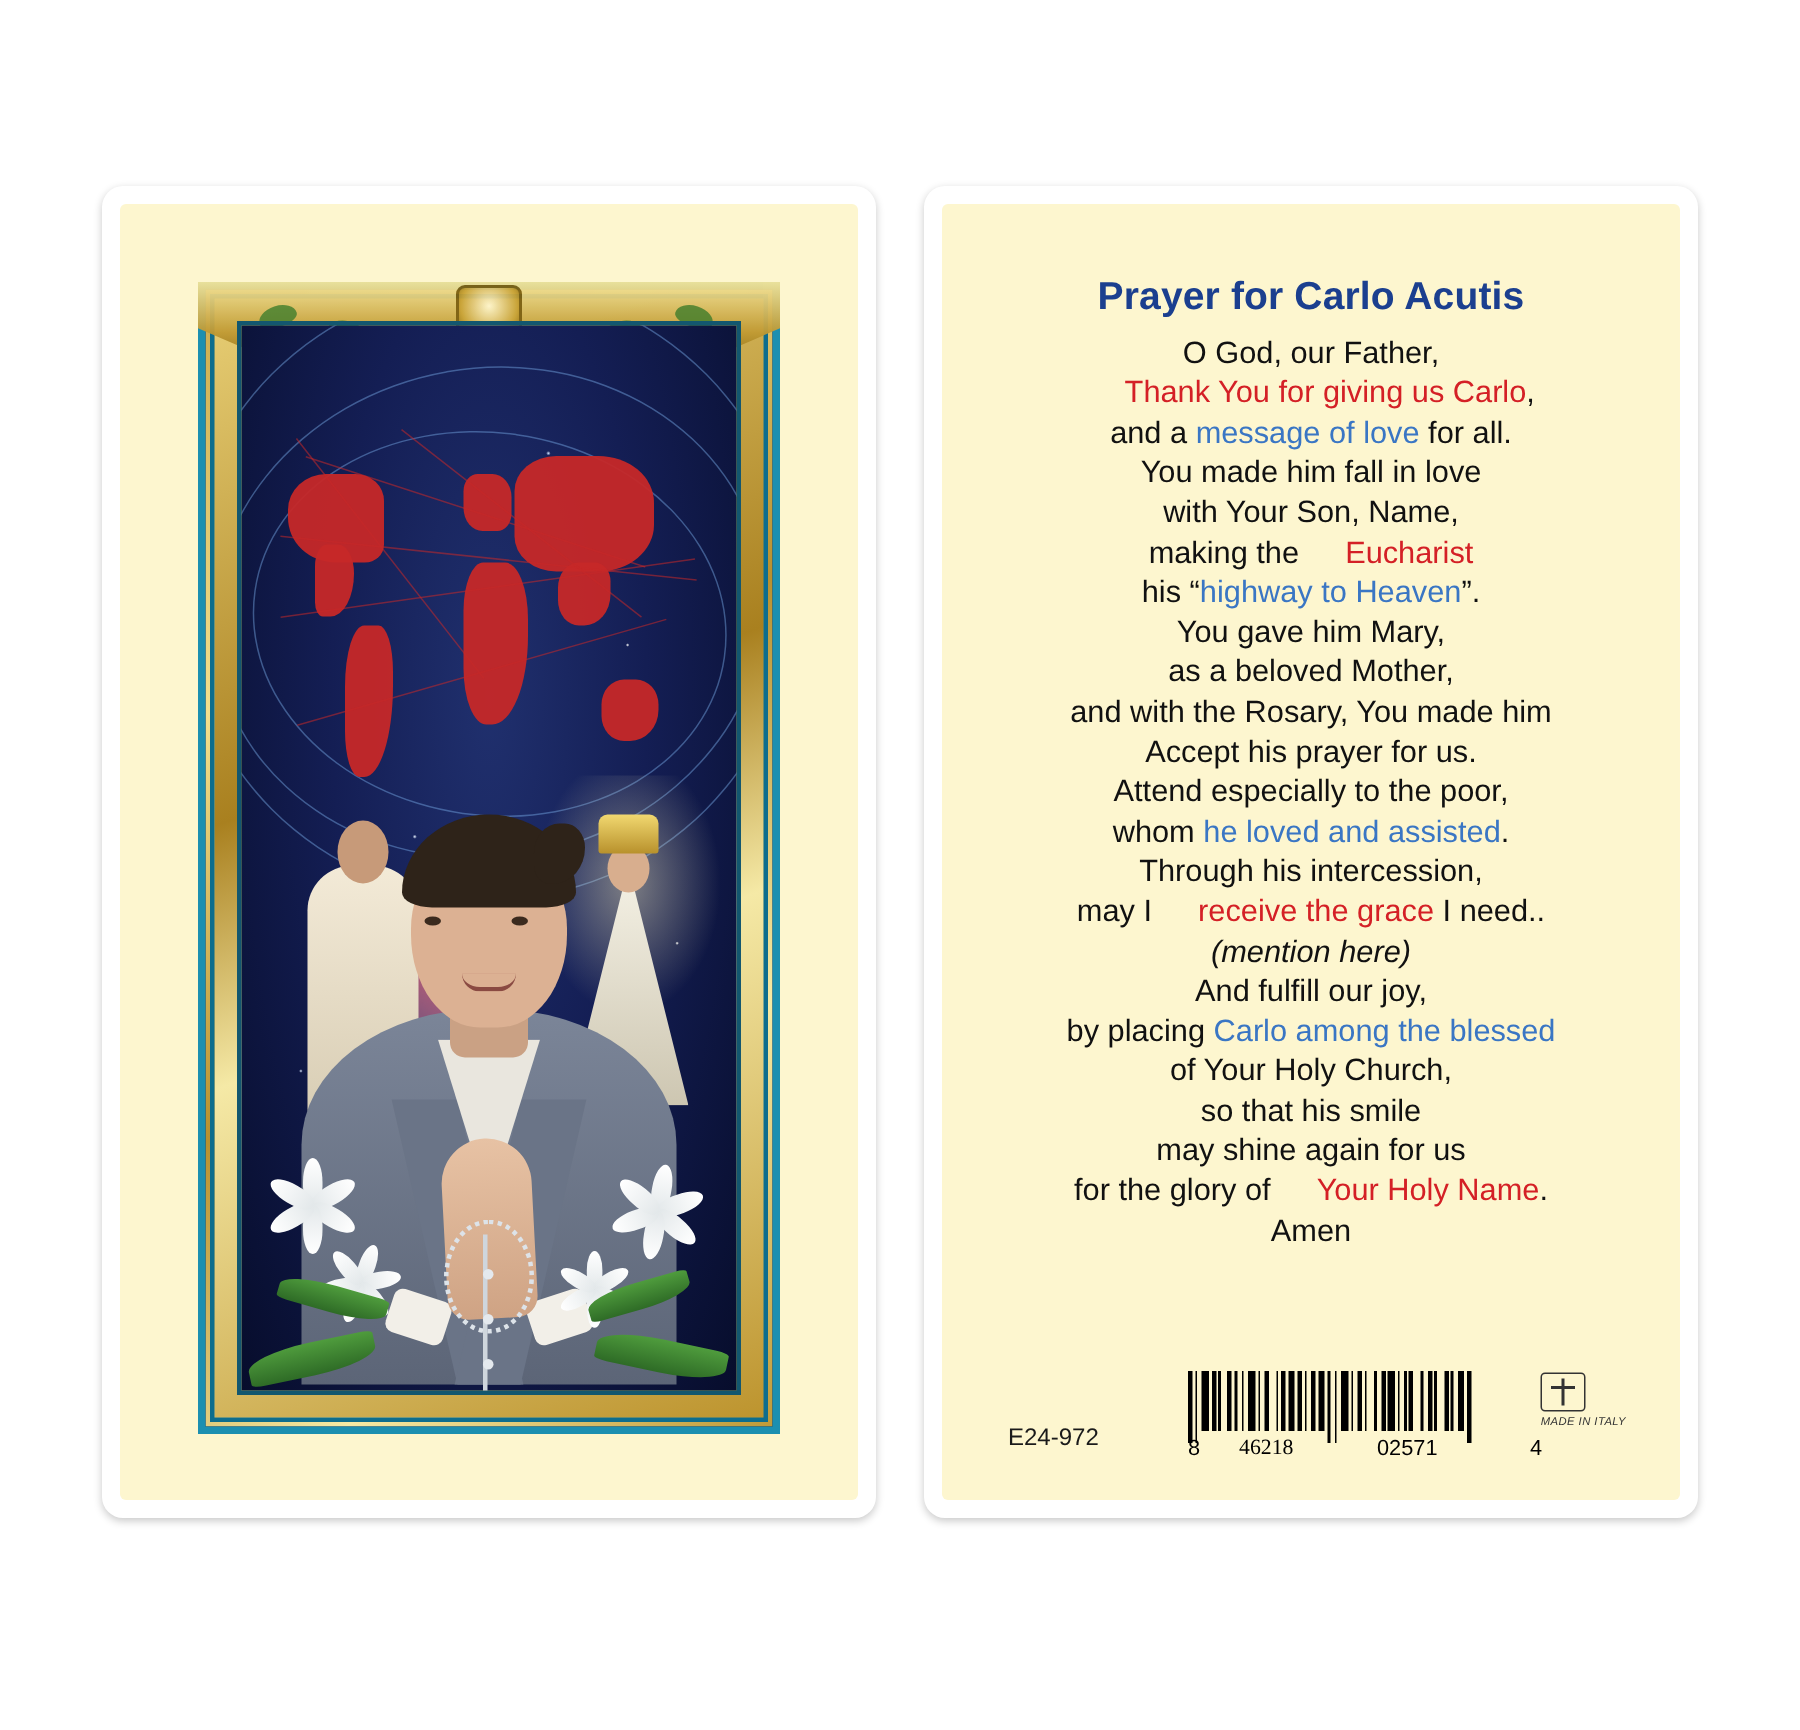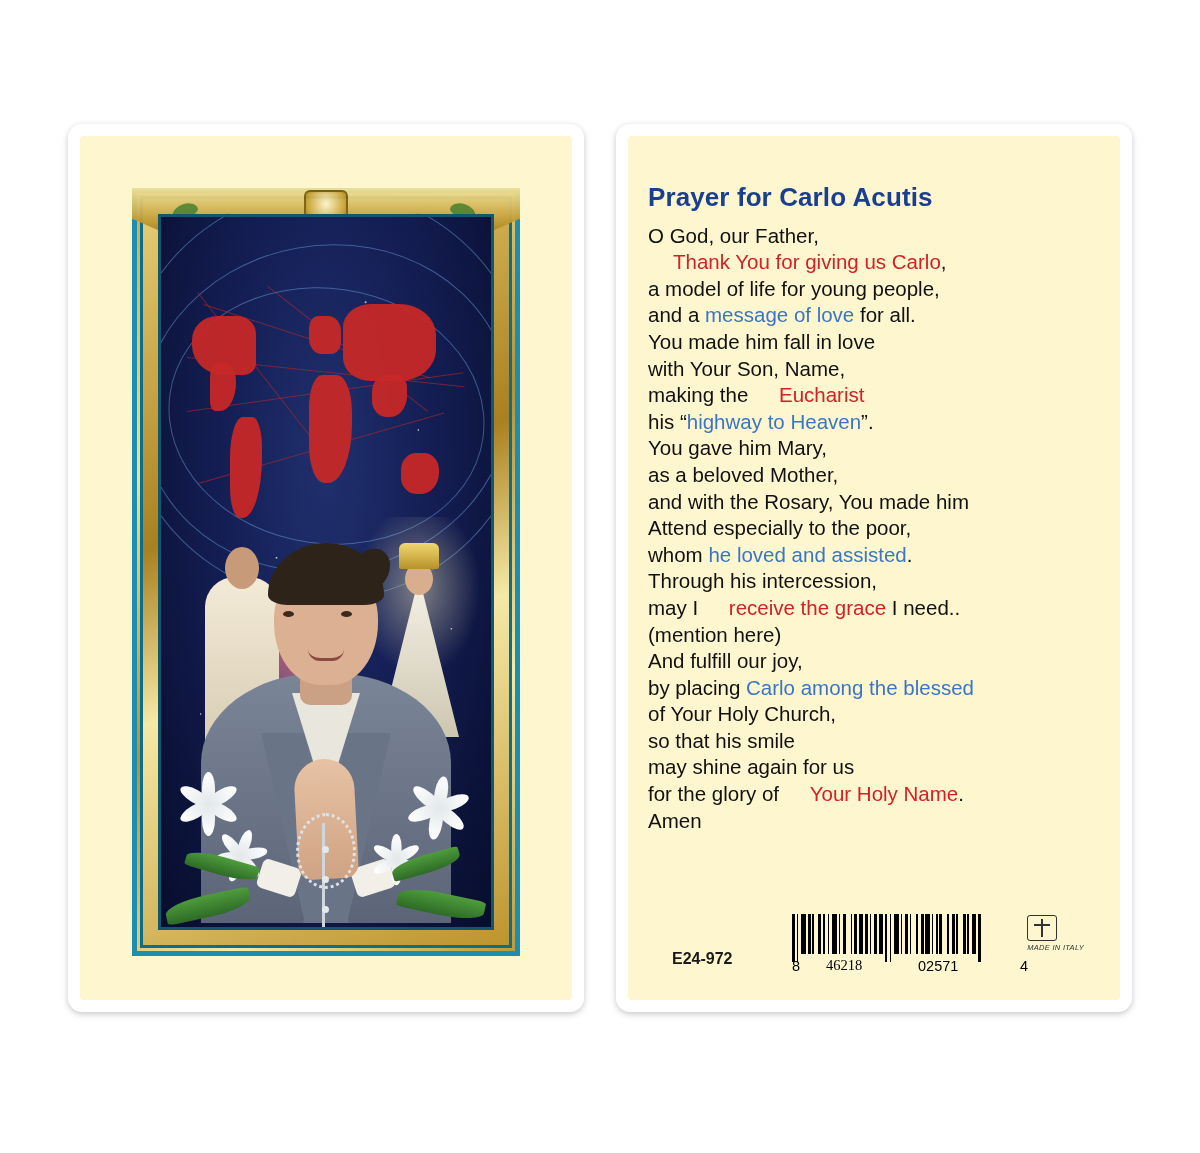--- a/index.html
+++ b/index.html
@@ -244,45 +244,45 @@
     position: absolute;
     background: linear-gradient(180deg,#4f9c3d,#2e6b26);
     border-radius: 50% 10% 50% 10%;
   }
 
   
   #card-back { left: 616px; top: 124px; width: 516px; height: 888px; }
   .prayer-body {
     position: absolute;
     left: 20px; right: 20px; top: 48px;
-    text-align: left;
+    text-align: center;
     color: #111111;
     font-size: 20.5px;
     line-height: 26.6px;
   }
   .prayer-title {
     font-size: 26px;
     font-weight: bold;
     color: #1b3f8f;
     margin-bottom: 12px;
     letter-spacing: .1px;
   }
   .ln { white-space: nowrap; }
   .red { color: #d42026; margin-left: 25px; }
   .blue { color: #3a76c4; }
-  .ital { }
+  .ital { font-style: italic; }
 
   .footer {
     position: absolute;
     left: 44px; right: 36px; bottom: 28px;
     height: 58px;
   }
   .sku {
     position: absolute; left: 0; bottom: 4px;
-    font-size: 16px; color: #1a1a1a; font-weight: bold;
+    font-size: 16px; color: #1a1a1a;
   }
   .barcode-wrap {
     position: absolute; left: 120px; bottom: 0; width: 242px; height: 58px;
   }
   .bars { position: absolute; left: 0; top: 0; width: 242px; height: 40px; }
   .bar { position: absolute; top: 0; background: #000; height: 40px; }
   .bar.tall { height: 48px; }
   .bc-digits {
     position: absolute; left: 0; bottom: -2px; width: 242px; height: 16px;
     font-size: 14.5px; color: #000; font-family: "Liberation Sans", sans-serif;
@@ -442,29 +442,29 @@
   </div>
 
   <div class="card" id="card-back">
     <div class="card-inner">
 
       <div class="prayer-body">
         <div class="prayer-title">Prayer for Carlo Acutis</div>
         <div id="prayer-lines">
             <div class="ln"><span>O God, our Father,</span></div>
             <div class="ln"><span class="red">Thank You for giving us Carlo</span><span>,</span></div>
-            <div class="ln"><span>a model of life for young people,</span></div>
             <div class="ln"><span>and a </span><span class="blue">message of love</span><span> for all.</span></div>
             <div class="ln"><span>You made him fall in love</span></div>
             <div class="ln"><span>with Your Son, Name,</span></div>
             <div class="ln"><span>making the </span><span class="red">Eucharist</span></div>
             <div class="ln"><span>his “</span><span class="blue">highway to Heaven</span><span>”.</span></div>
             <div class="ln"><span>You gave him Mary,</span></div>
             <div class="ln"><span>as a beloved Mother,</span></div>
             <div class="ln"><span>and with the Rosary, You made him</span></div>
+            <div class="ln"><span>Accept his prayer for us.</span></div>
             <div class="ln"><span>Attend especially to the poor,</span></div>
             <div class="ln"><span>whom </span><span class="blue">he loved and assisted</span><span>.</span></div>
             <div class="ln"><span>Through his intercession,</span></div>
             <div class="ln"><span>may I </span><span class="red">receive the grace</span><span> I need..</span></div>
             <div class="ln"><span class=" ital">(mention here)</span></div>
             <div class="ln"><span>And fulfill our joy,</span></div>
             <div class="ln"><span>by placing </span><span class="blue">Carlo among the blessed</span></div>
             <div class="ln"><span>of Your Holy Church,</span></div>
             <div class="ln"><span>so that his smile</span></div>
             <div class="ln"><span>may shine again for us</span></div>

